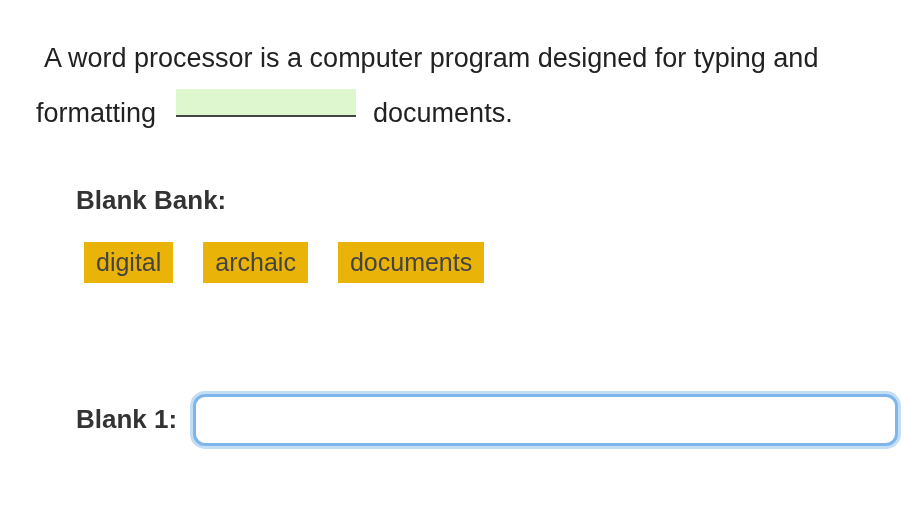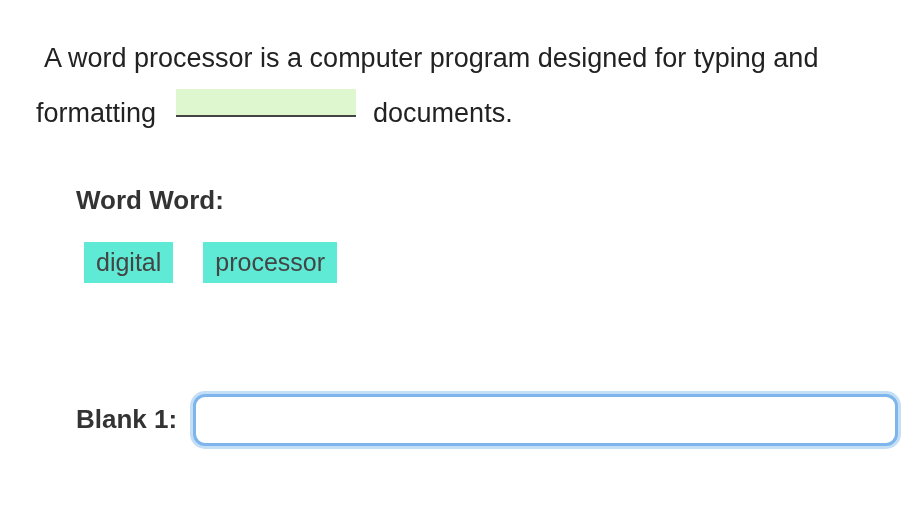--- a/index.html
+++ b/index.html
@@ -44,21 +44,21 @@
       font-weight: 600;
       color: #333;
       margin-bottom: 18px;
     }
     .word-bank-items {
       display: flex;
       gap: 14px;
       flex-wrap: wrap;
     }
     .word-chip {
-      background: #5eead4;
+      background: #eab308;
       color: #444;
       font-size: 25px;
       padding: 6px 12px;
       font-weight: 400;
     }
     .blank-row {
       margin-top: 95px;
       padding-left: 32px;
       display: flex;
       align-items: center;
@@ -84,24 +84,25 @@
   </style>
 </head>
 <body>
 
 <div class="container">
   <p class="question-text">
     <span>A word processor is a computer program designed for typing and formatting </span><span class="blank-inline"></span><span> documents.</span>
   </p>
 
   <div class="word-bank-section">
-    <div class="word-bank-title">Word Word:</div>
+    <div class="word-bank-title">Blank Bank:</div>
     <div class="word-bank-items">
       <span class="word-chip">digital</span>
-      <span class="word-chip">processor</span>
+      <span class="word-chip">archaic</span>
+      <span class="word-chip">documents</span>
     </div>
   </div>
 
   <div class="blank-row">
     <span class="blank-label">Blank 1:</span>
     <input type="text" class="blank-input" value="" style="">
   </div>
 </div>
 
 </body></html>

